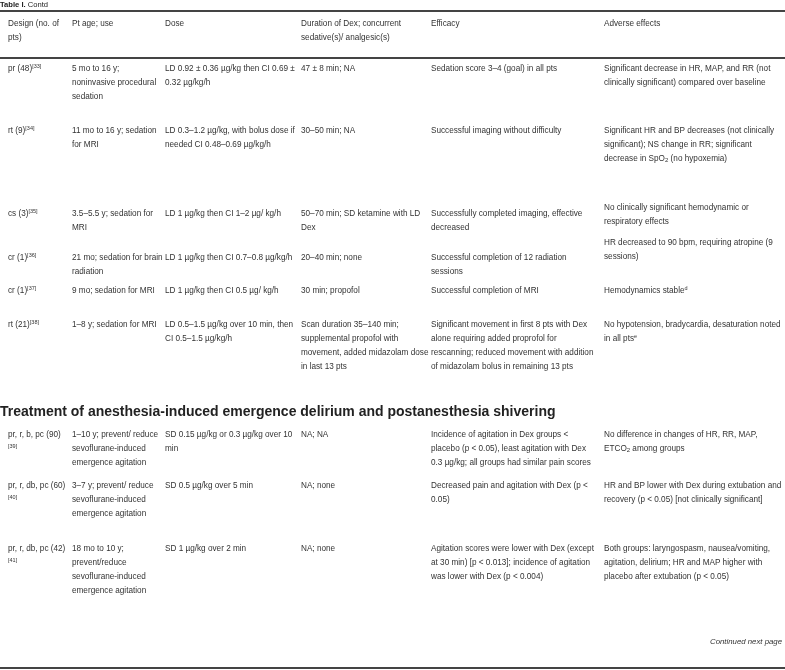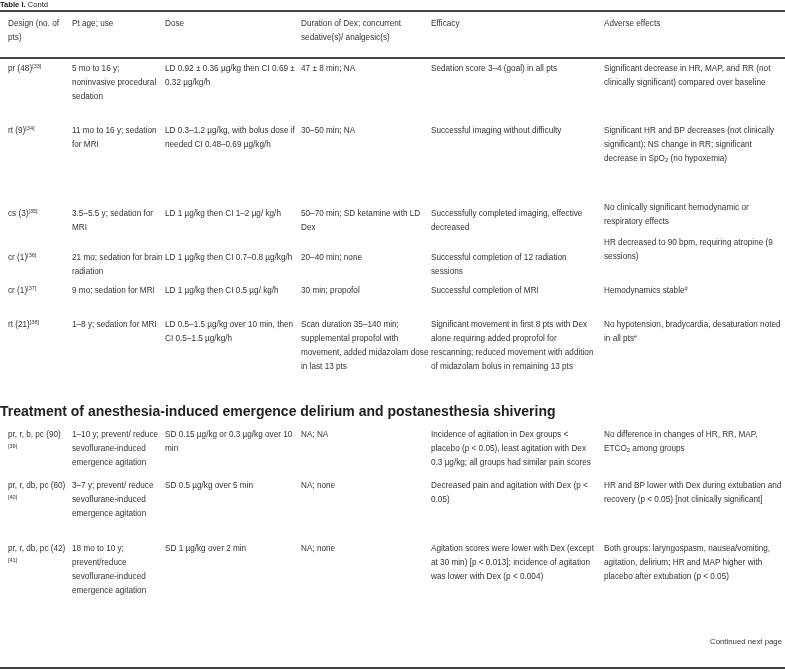--- a/index.html
+++ b/index.html
@@ -28,21 +28,21 @@
   .c5 { left: 604px; width: 178px; }
   .hdr { top: 17px; }
   sup { font-size: 5.5px; line-height: 0; vertical-align: 3px; }
   sub { font-size: 6px; line-height: 0; vertical-align: -1px; }
   .section {
     position: absolute; left: 0; top: 405px; font-size: 14px;
     font-weight: bold; color: #222; line-height: 12px; text-align: center;
   }
   .cont {
     position: absolute; right: 3px; top: 637px; font-size: 7.8px;
-    color: #333;
+    font-style: italic; color: #333;
   }
 </style>
 </head>
 <body>
 
 <div class="caption"><b>Table I.</b> <span>Contd</span></div>
 
 <div class="rule top"></div>
 
 <div class="cell c0 hdr" style="width:60px">Design (no. of pts)</div>

